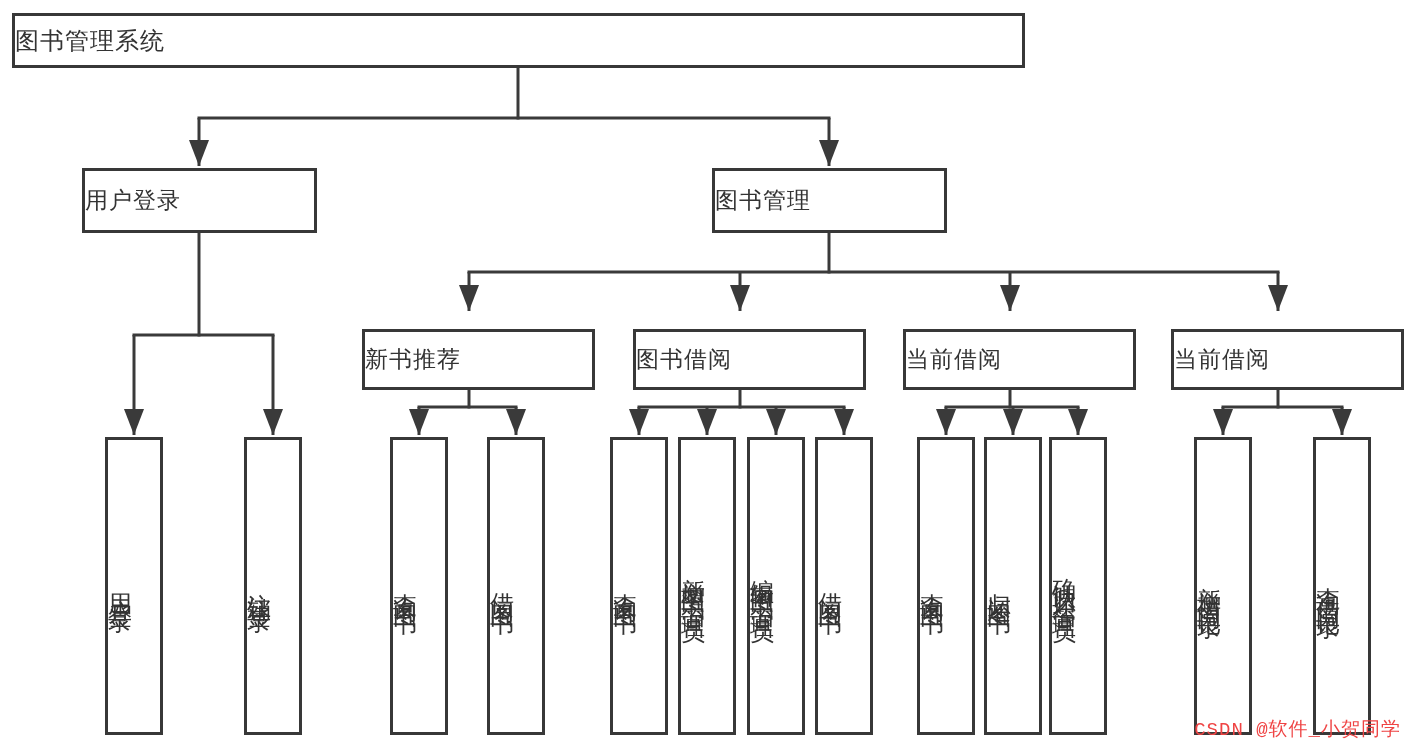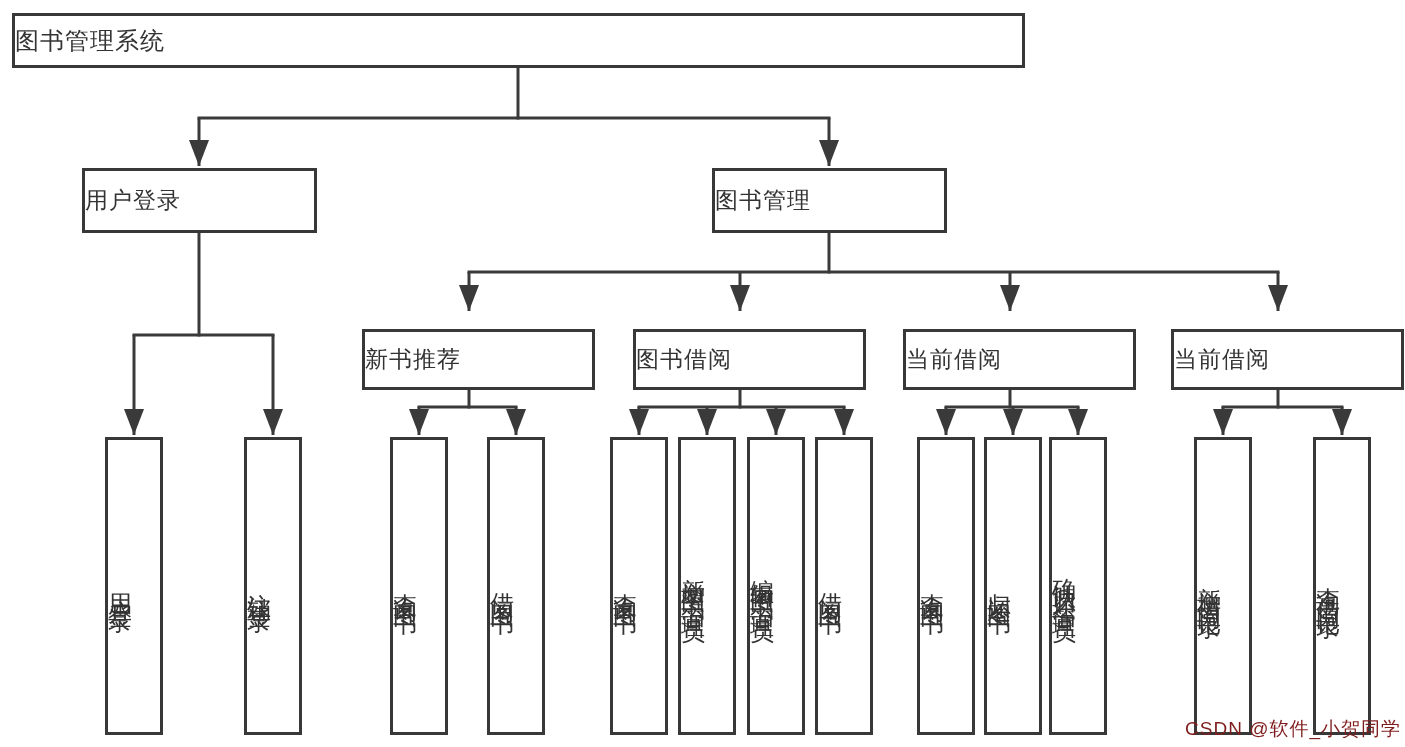--- a/index.html
+++ b/index.html
@@ -38,23 +38,24 @@
   }
   .lf-1{left:105px;} .lf-2{left:244px;}
   .lf-3{left:390px;} .lf-4{left:487px;}
   .lf-5{left:610px;} .lf-6{left:678px;} .lf-7{left:747px;} .lf-8{left:815px;}
   .lf-9{left:917px;} .lf-10{left:984px;} .lf-11{left:1049px;}
   .lf-12{left:1194px;} .lf-13{left:1313px;}
   .watermark{
     position:absolute;
     right:4px;bottom:5px;
     font-size:19px;
-    color:#7f1d1d;
+    color:#ef4444;
     letter-spacing:1px;
     z-index:3;
+    font-family:Liberation Mono, monospace;
   }
 </style>
 </head>
 <body>
 
 <div class="stage">
 
   <svg class="wires" width="1405" height="747" viewBox="0 0 1405 747">
     <defs>
       <marker id="arrow" markerUnits="userSpaceOnUse" markerWidth="26" markerHeight="20" refX="26" refY="10" orient="auto">

